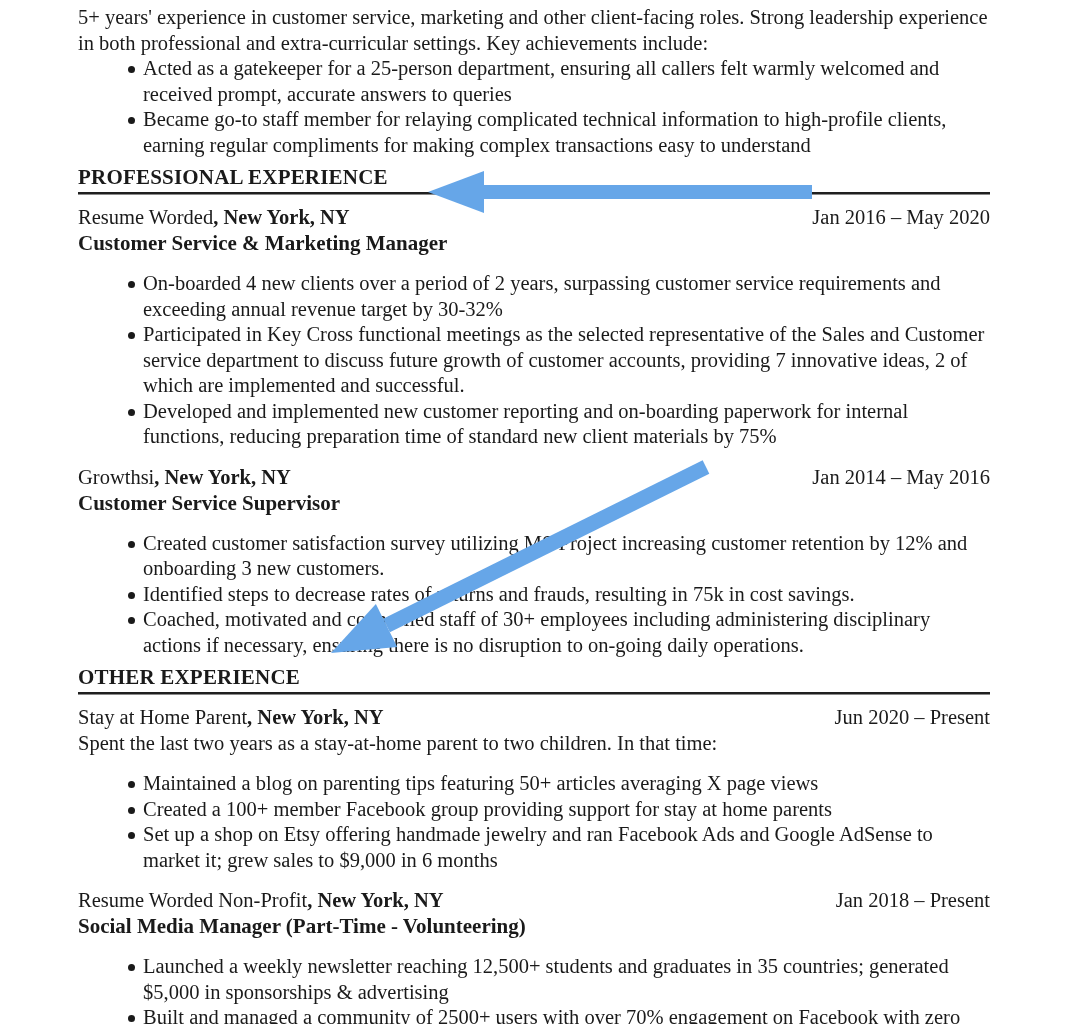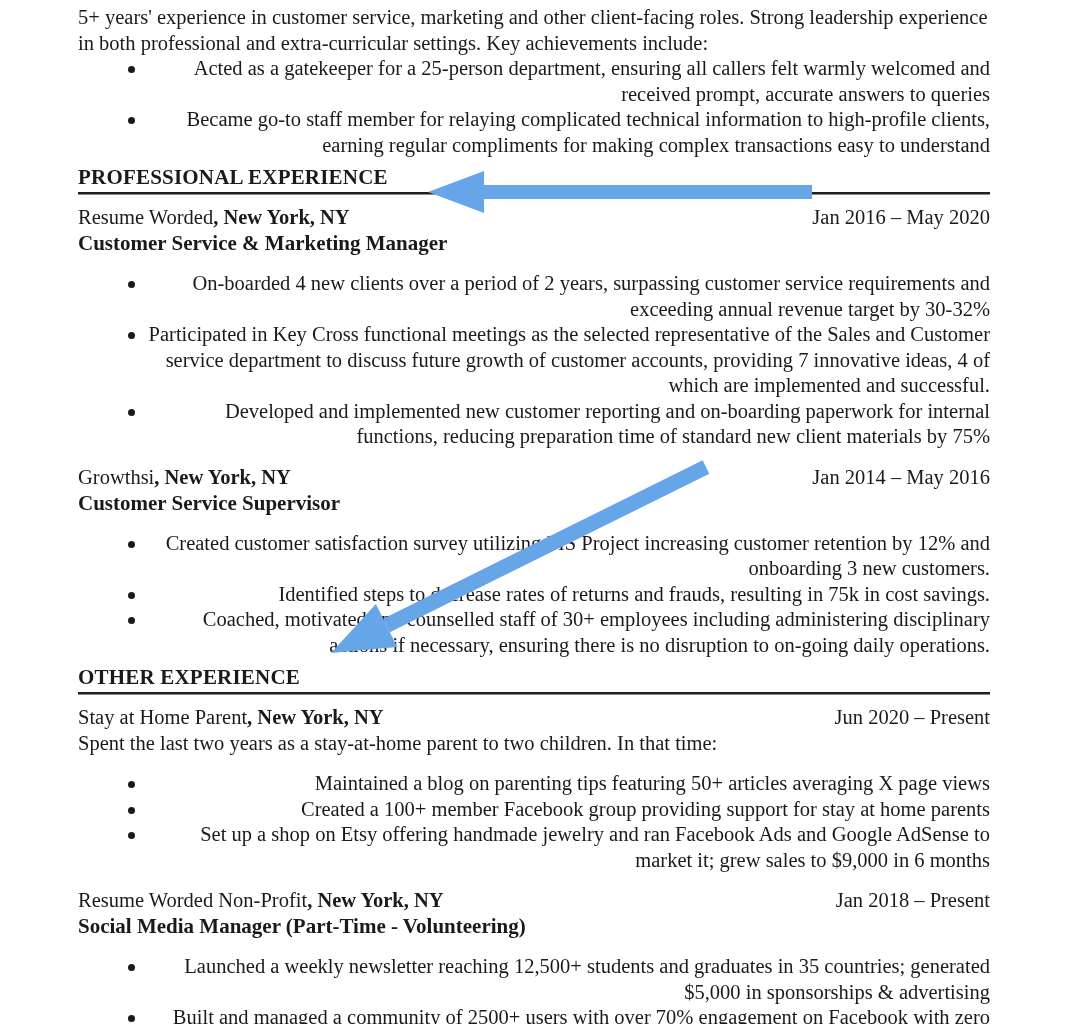--- a/index.html
+++ b/index.html
@@ -30,21 +30,20 @@
     font-size: 20.5px;
     line-height: 25.5px;
     text-align: left;
     margin: 0;
   }
 
   ul.bullets {
     list-style: none;
     margin: 0;
     padding: 0;
-    text-align: right;
   }
   ul.bullets > li {
     position: relative;
     padding-left: 65px;
     font-size: 20.5px;
     line-height: 25.5px;
     margin: 0;
   }
   ul.bullets > li::before {
     content: "";
@@ -143,21 +142,21 @@
     <div class="job">
       <div class="job-row">
         <div>
           <span class="org">Resume Worded</span><span class="loc">, New York, NY</span>
         </div>
         <div class="dates">Jan 2016 – May 2020</div>
       </div>
       <div class="role">Customer Service &amp; Marketing Manager</div>
       <ul class="bullets">
         <li>On-boarded 4 new clients over a period of 2 years, surpassing customer service requirements and exceeding annual revenue target by 30-32%</li>
-        <li>Participated in Key Cross functional meetings as the selected representative of the Sales and Customer service department to discuss future growth of customer accounts, providing 7 innovative ideas, 4 of which are implemented and successful.</li>
+        <li>Participated in Key Cross functional meetings as the selected representative of the Sales and Customer service department to discuss future growth of customer accounts, providing 7 innovative ideas, 2 of which are implemented and successful.</li>
         <li>Developed and implemented new customer reporting and on-boarding paperwork for internal functions, reducing preparation time of standard new client materials by 75%</li>
       </ul>
     </div>
 
     <div class="spacer-sm"></div>
 
     <div class="job">
       <div class="job-row">
         <div>
           <span class="org">Growthsi</span><span class="loc">, New York, NY</span>

